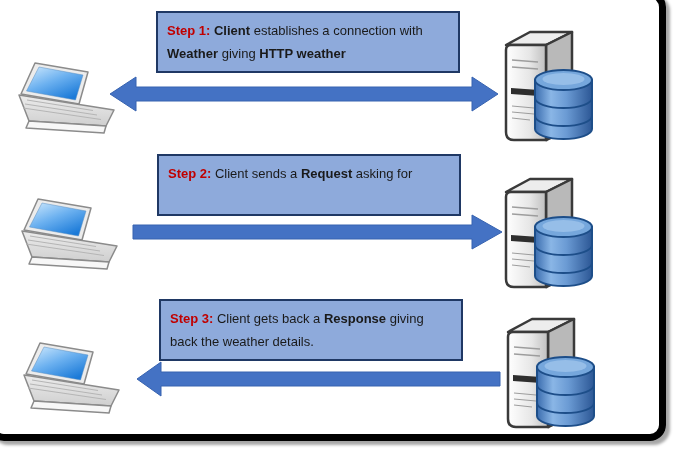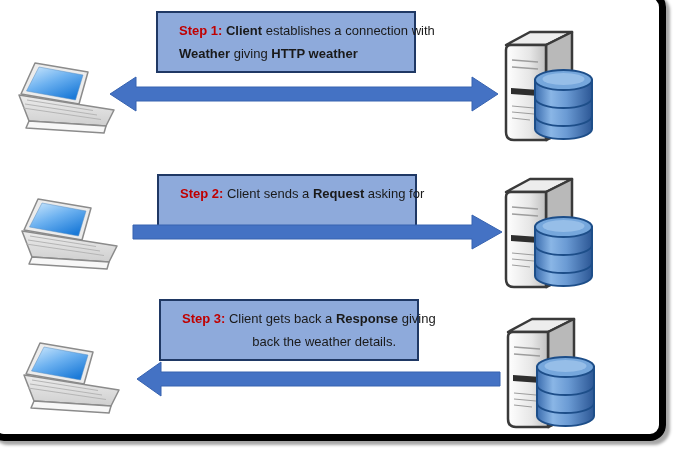--- a/index.html
+++ b/index.html
@@ -8,31 +8,31 @@
     background:#ffffff; font-family:"Liberation Sans", sans-serif;
   }
   .frame {
     position:absolute; left:-12px; top:-9px; width:678px; height:450px;
     box-sizing:border-box; border:7px solid var(--frame,#000);
     border-radius:16px; box-shadow:4px 4px 3px rgba(0,0,0,0.35);
     background:transparent; z-index:1;
   }
   .row { position:absolute; left:0; top:0; width:675px; height:0; z-index:2; }
   .stepbox {
-    position:absolute; box-sizing:border-box; width:260px; height:62px;
+    position:absolute; box-sizing:border-box; width:304px; height:62px;
     background:var(--box-fill,#8EAADB); border:2px solid var(--box-border,#1F3864);
-    padding:6px 21px; font-size:13px; line-height:23px; color:#1a1a1a;
+    padding:6px 9px; font-size:13px; line-height:23px; color:#1a1a1a;
     white-space:nowrap;
   }
   .stepbox .b { font-weight:bold; }
   .stepbox .red { font-weight:bold; color:var(--red,#C00000); }
   .icon-wrap { position:absolute; }
   .r1-box { left:156px; top:11px; }
-  .r2-box { left:157px; top:154px;margin-top:20px; }
-  .r3-box { left:159px; top:299px;text-align:right; }
+  .r2-box { left:157px; top:154px; }
+  .r3-box { left:159px; top:299px; }
   .r1-laptop { left:15px;  top:62px;  width:104px; height:80px; }
   .r2-laptop { left:18px;  top:198px; width:104px; height:80px; }
   .r3-laptop { left:20px;  top:342px; width:104px; height:80px; }
   .r1-arrow  { left:110px; top:77px;  width:388px; height:34px; }
   .r2-arrow  { left:133px; top:215px; width:369px; height:34px; }
   .r3-arrow  { left:137px; top:362px; width:363px; height:34px; }
   .r1-server { left:500px; top:28px;  width:120px; height:125px; }
   .r2-server { left:500px; top:175px; width:120px; height:125px; }
   .r3-server { left:502px; top:315px; width:120px; height:125px; }
   svg { display:block; width:100%; height:100%; overflow:visible; }

